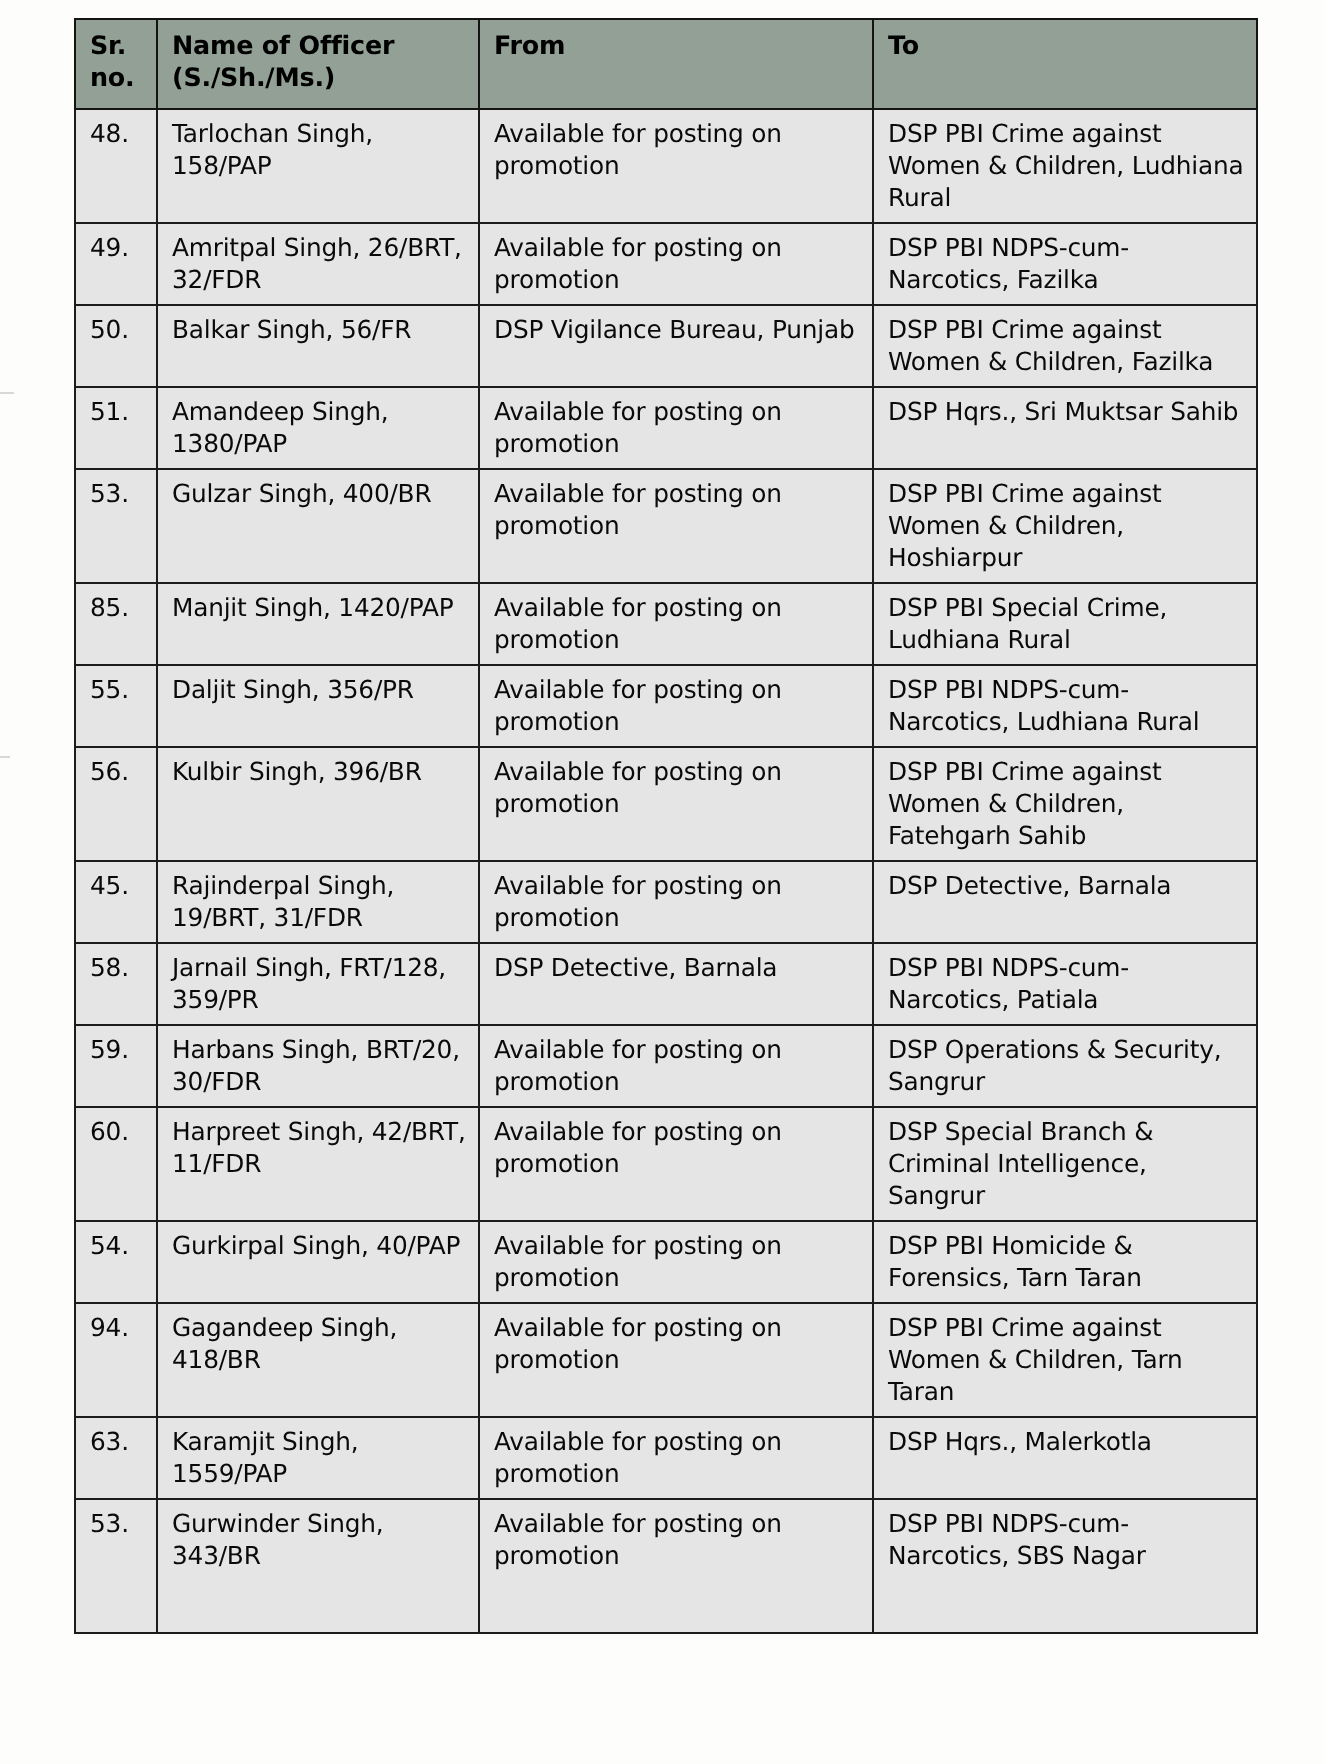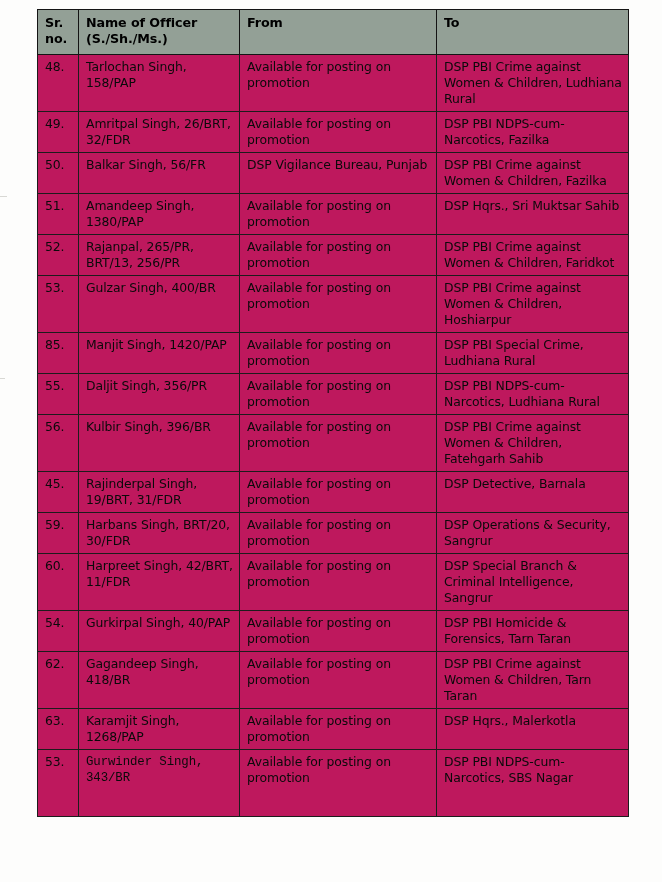--- a/index.html
+++ b/index.html
@@ -20,21 +20,21 @@
     height: 882px;
     background: #fdfdfc;
   }
   table.posting-table {
     position: absolute;
     left: 37px;
     top: 9px;
     width: 591px;
     border-collapse: collapse;
     table-layout: fixed;
-    background: #be185d;
+    background: #e5e5e5;
   }
   table.posting-table td,
   table.posting-table th {
     border: 1px solid #1c1c1c;
     vertical-align: top;
     padding: 4px 6px 4px 7px;
     font-size: 12.4px;
     line-height: 1.29;
     font-weight: normal;
     text-align: left;
@@ -114,26 +114,20 @@
           <td>DSP Vigilance Bureau, Punjab</td>
           <td>DSP PBI Crime against Women &amp; Children, Fazilka</td>
         </tr>
         <tr>
           <td class="sr-cell">51.</td>
           <td>Amandeep Singh, 1380/PAP</td>
           <td>Available for posting on promotion</td>
           <td>DSP Hqrs., Sri Muktsar Sahib</td>
         </tr>
         <tr>
-          <td class="sr-cell">52.</td>
-          <td>Rajanpal, 265/PR, BRT/13, 256/PR</td>
-          <td>Available for posting on promotion</td>
-          <td>DSP PBI Crime against Women &amp; Children, Faridkot</td>
-        </tr>
-        <tr>
           <td class="sr-cell">53.</td>
           <td>Gulzar Singh, 400/BR</td>
           <td>Available for posting on promotion</td>
           <td>DSP PBI Crime against Women &amp; Children, Hoshiarpur</td>
         </tr>
         <tr>
           <td class="sr-cell">85.</td>
           <td>Manjit Singh, 1420/PAP</td>
           <td>Available for posting on promotion</td>
           <td>DSP PBI Special Crime, Ludhiana Rural</td>
@@ -150,51 +144,57 @@
           <td>Available for posting on promotion</td>
           <td>DSP PBI Crime against Women &amp; Children, Fatehgarh Sahib</td>
         </tr>
         <tr>
           <td class="sr-cell">45.</td>
           <td>Rajinderpal Singh, 19/BRT, 31/FDR</td>
           <td>Available for posting on promotion</td>
           <td>DSP Detective, Barnala</td>
         </tr>
         <tr>
+          <td class="sr-cell">58.</td>
+          <td>Jarnail Singh, FRT/128, 359/PR</td>
+          <td>DSP Detective, Barnala</td>
+          <td>DSP PBI NDPS-cum-Narcotics, Patiala</td>
+        </tr>
+        <tr>
           <td class="sr-cell">59.</td>
           <td>Harbans Singh, BRT/20, 30/FDR</td>
           <td>Available for posting on promotion</td>
           <td>DSP Operations &amp; Security, Sangrur</td>
         </tr>
         <tr>
           <td class="sr-cell">60.</td>
           <td>Harpreet Singh, 42/BRT, 11/FDR</td>
           <td>Available for posting on promotion</td>
           <td>DSP Special Branch &amp; Criminal Intelligence, Sangrur</td>
         </tr>
         <tr>
           <td class="sr-cell">54.</td>
           <td>Gurkirpal Singh, 40/PAP</td>
           <td>Available for posting on promotion</td>
           <td>DSP PBI Homicide &amp; Forensics, Tarn Taran</td>
         </tr>
         <tr>
-          <td class="sr-cell">62.</td>
+          <td class="sr-cell">94.</td>
           <td>Gagandeep Singh, 418/BR</td>
           <td>Available for posting on promotion</td>
           <td>DSP PBI Crime against Women &amp; Children, Tarn Taran</td>
         </tr>
         <tr>
           <td class="sr-cell">63.</td>
-          <td>Karamjit Singh, 1268/PAP</td>
+          <td>Karamjit Singh, 1559/PAP</td>
           <td>Available for posting on promotion</td>
           <td>DSP Hqrs., Malerkotla</td>
         </tr>
         <tr>
           <td class="sr-cell" style="padding-bottom: 30px;">53.</td>
-          <td style="padding-bottom: 30px; font-family: Liberation Mono, monospace;">Gurwinder Singh, 343/BR</td>
+          <td style="padding-bottom: 30px;">Gurwinder Singh, 343/BR</td>
           <td style="padding-bottom: 30px;">Available for posting on promotion</td>
           <td style="padding-bottom: 30px;">DSP PBI NDPS-cum-Narcotics, SBS Nagar</td>
         </tr>
       </tbody>
   </table>
 
 </div>
 
 </body></html>

